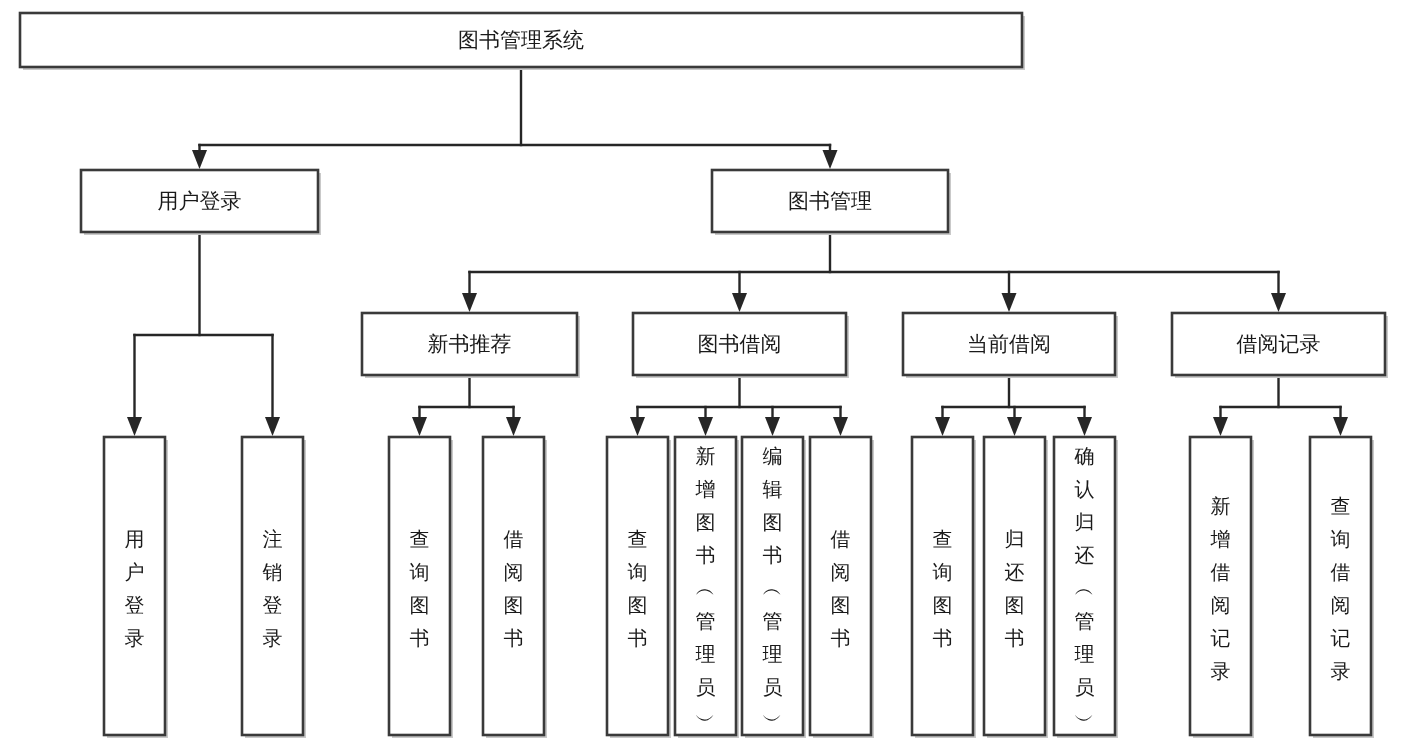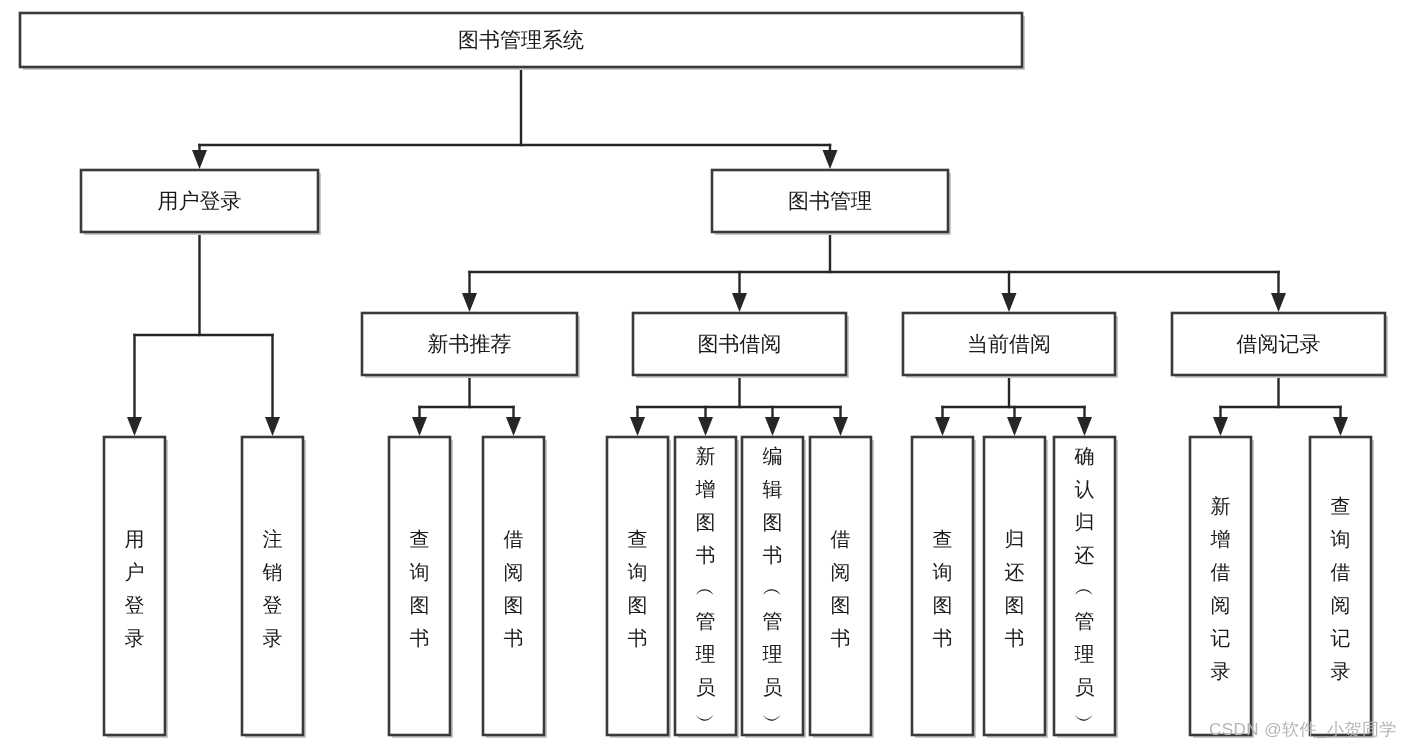--- a/index.html
+++ b/index.html
@@ -240,14 +240,13 @@
           <rect class="node-box" x="1190" y="437" width="61" height="298"></rect>
           <text class="node-label-v" x="1220.5" y="512.74"><tspan x="1220.5" dy="0">新</tspan><tspan x="1220.5" dy="33">增</tspan><tspan x="1220.5" dy="33">借</tspan><tspan x="1220.5" dy="33">阅</tspan><tspan x="1220.5" dy="33">记</tspan><tspan x="1220.5" dy="33">录</tspan></text>
         </g>
         <g>
           <rect class="node-box-shadow" x="1313" y="440" width="61" height="298"></rect>
           <rect class="node-box" x="1310" y="437" width="61" height="298"></rect>
           <text class="node-label-v" x="1340.5" y="512.74"><tspan x="1340.5" dy="0">查</tspan><tspan x="1340.5" dy="33">询</tspan><tspan x="1340.5" dy="33">借</tspan><tspan x="1340.5" dy="33">阅</tspan><tspan x="1340.5" dy="33">记</tspan><tspan x="1340.5" dy="33">录</tspan></text>
         </g>
       </g>
   </svg>
-  <div class="watermark">CSDN @软件_小贺同学</div>
 </div>
 
 </body></html>

